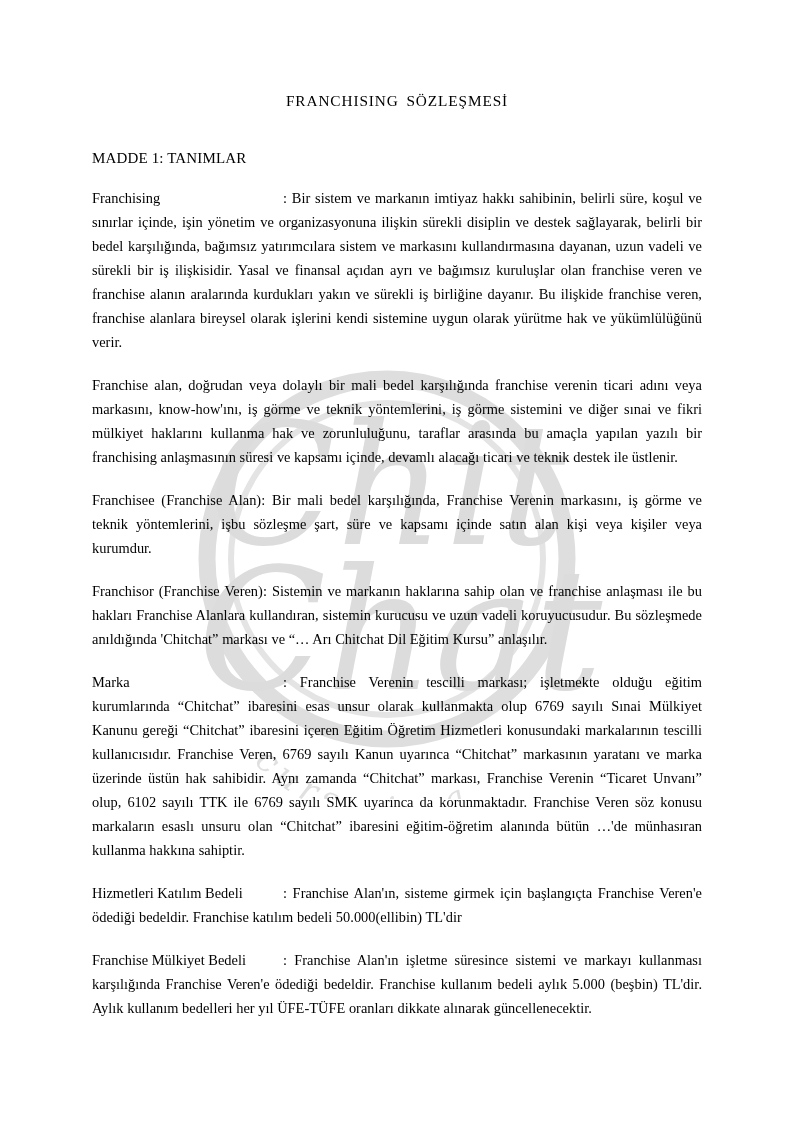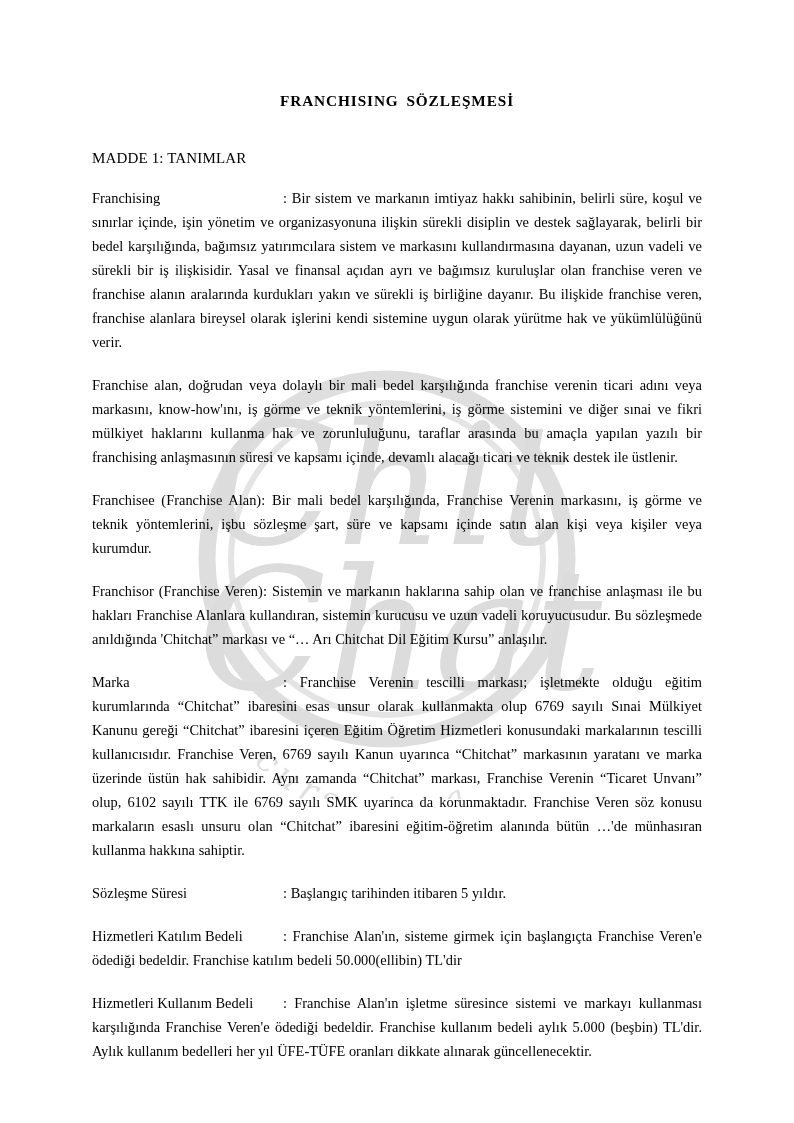--- a/index.html
+++ b/index.html
@@ -40,21 +40,21 @@
     width: 610px;
     z-index: 2;
   }
 
   .doc-title {
     text-align: center;
     font-size: 15.3px;
     letter-spacing: 0.9px;
     margin: 0;
     padding-top: 92px;
-    font-weight: bold;
+    font-weight: normal;
     word-spacing: 3px;
   }
 
   .heading {
     font-size: 15px;
     margin: 0;
     padding-top: 40px;
     font-weight: normal;
     letter-spacing: 0.15px;
   }
@@ -108,21 +108,20 @@
 
     <p class="para"><span>Franchise alan, doğrudan veya dolaylı bir mali bedel karşılığında franchise verenin ticari adını veya markasını, know-how'ını, iş görme ve teknik yöntemlerini, iş görme sistemini ve diğer sınai ve fikri mülkiyet haklarını kullanma hak ve zorunluluğunu, taraflar arasında bu amaçla yapılan yazılı bir franchising anlaşmasının süresi ve kapsamı içinde, devamlı alacağı ticari ve teknik destek ile üstlenir.</span></p>
 
     <p class="para"><span>Franchisee (Franchise Alan): Bir mali bedel karşılığında, Franchise Verenin markasını, iş görme ve teknik yöntemlerini, işbu sözleşme şart, süre ve kapsamı içinde satın alan kişi veya kişiler veya kurumdur.</span></p>
 
     <p class="para"><span>Franchisor (Franchise Veren): Sistemin ve markanın haklarına sahip olan ve franchise anlaşması ile bu hakları Franchise Alanlara kullandıran, sistemin kurucusu ve uzun vadeli koruyucusudur. Bu sözleşmede anıldığında 'Chitchat” markası ve “… Arı Chitchat Dil Eğitim Kursu” anlaşılır.</span></p>
 
     <p class="para"><span class="deflabel">Marka</span><span>: Franchise Verenin tescilli markası; işletmekte olduğu eğitim kurumlarında “Chitchat” ibaresini esas unsur olarak kullanmakta olup 6769 sayılı Sınai Mülkiyet Kanunu gereği “Chitchat” ibaresini içeren Eğitim Öğretim Hizmetleri konusundaki markalarının tescilli kullanıcısıdır. Franchise Veren, 6769 sayılı Kanun uyarınca “Chitchat” markasının yaratanı ve marka üzerinde üstün hak sahibidir. Aynı zamanda “Chitchat” markası, Franchise Verenin “Ticaret Unvanı” olup, 6102 sayılı TTK ile 6769 sayılı SMK uyarınca da korunmaktadır. Franchise Veren söz konusu markaların esaslı unsuru olan “Chitchat” ibaresini eğitim-öğretim alanında bütün …'de münhasıran kullanma hakkına sahiptir.</span></p>
 
 
-    <p class="para"><span class="deflabel">Sözleşme Süresi</span><span>: Başlangıç tarihinden itibaren 5 yıldır.</span></p>
 
     <p class="para"><span class="deflabel">Hizmetleri Katılım Bedeli</span><span>: Franchise Alan'ın, sisteme girmek için başlangıçta Franchise Veren'e ödediği bedeldir. Franchise katılım bedeli 50.000(ellibin) TL'dir</span></p>
 
-    <p class="para"><span class="deflabel">Hizmetleri Kullanım Bedeli</span><span>: Franchise Alan'ın işletme süresince sistemi ve markayı kullanması karşılığında Franchise Veren'e ödediği bedeldir. Franchise kullanım bedeli aylık 5.000 (beşbin) TL'dir. Aylık kullanım bedelleri her yıl ÜFE-TÜFE oranları dikkate alınarak güncellenecektir.</span></p>
+    <p class="para"><span class="deflabel">Franchise Mülkiyet Bedeli</span><span>: Franchise Alan'ın işletme süresince sistemi ve markayı kullanması karşılığında Franchise Veren'e ödediği bedeldir. Franchise kullanım bedeli aylık 5.000 (beşbin) TL'dir. Aylık kullanım bedelleri her yıl ÜFE-TÜFE oranları dikkate alınarak güncellenecektir.</span></p>
 
 
   </div>
 </div>
 
 </body></html>

